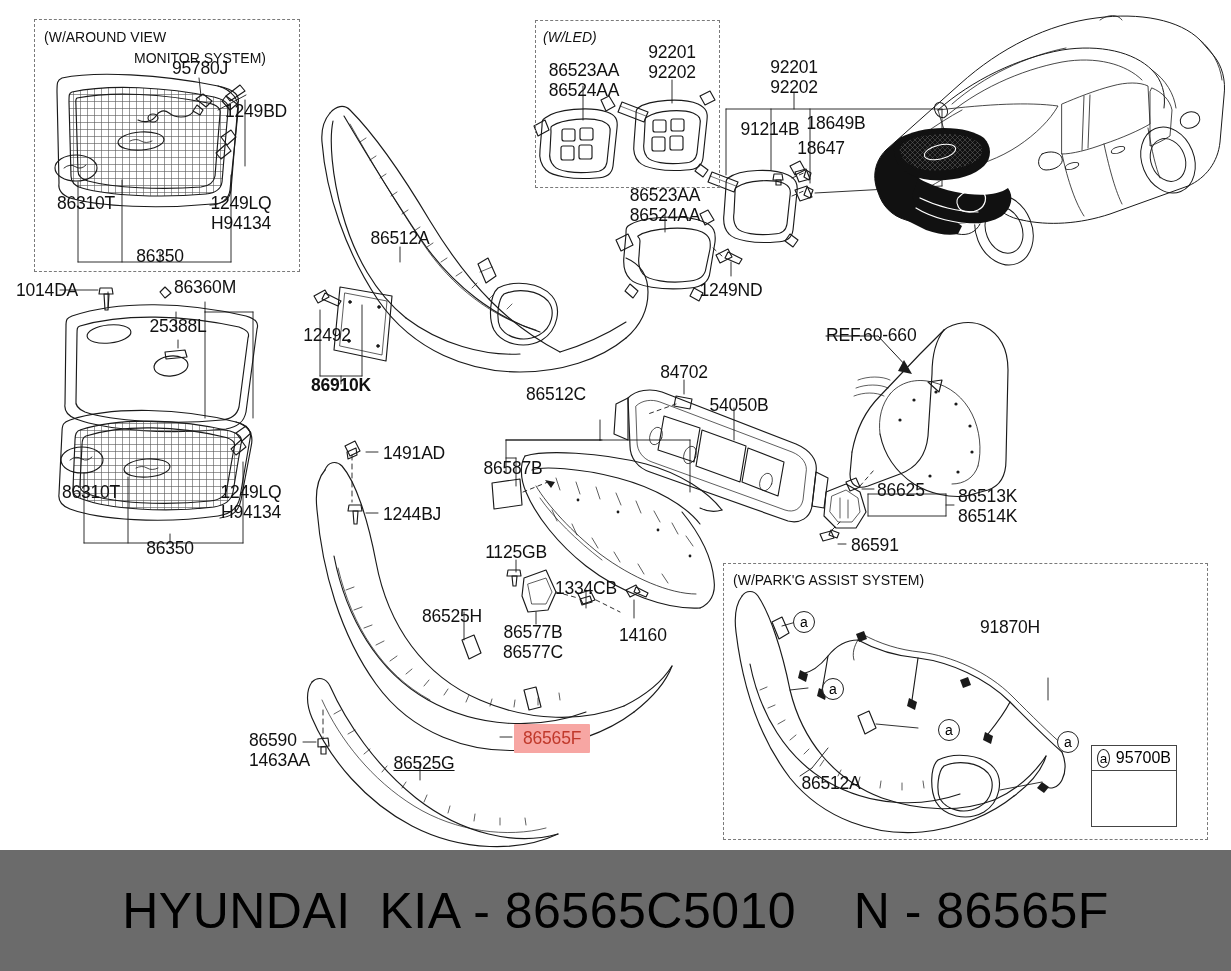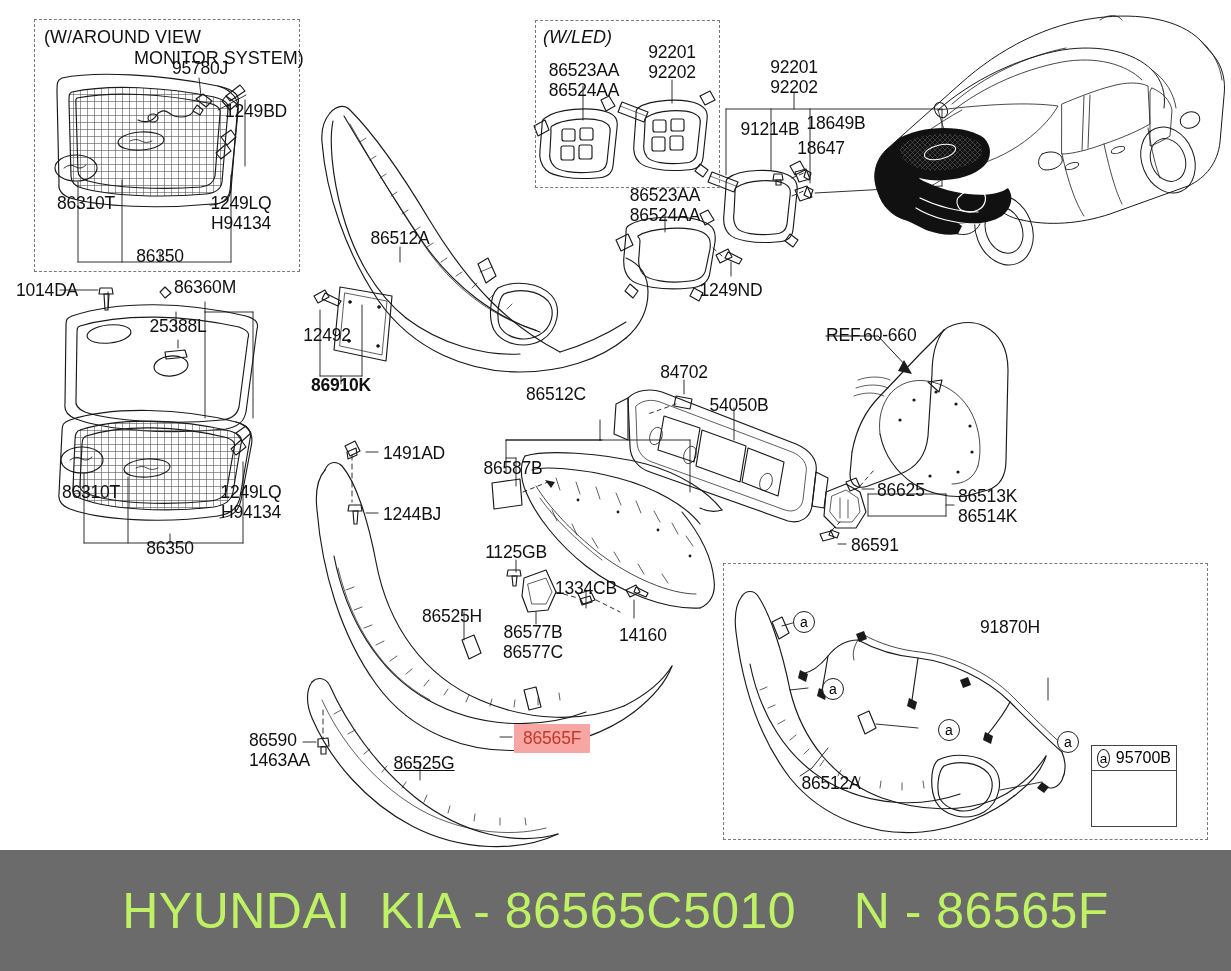--- a/index.html
+++ b/index.html
@@ -30,21 +30,21 @@
   }
 
   
   .panel{
     position:absolute;
     border:1.4px dashed #7a7a7a;
     box-sizing:border-box;
     background:transparent;
   }
   .panel-title{
-    position:absolute;font-size:18px;line-height:21px;white-space:pre;color:#111;
+    position:absolute;font-size:14px;line-height:21px;white-space:pre;color:#111;
   }
 
   
   .legend-box{
     position:absolute;border:1.2px solid #444;background:#fff;box-sizing:border-box;
   }
   .legend-head{
     height:25px;border-bottom:1.2px solid #444;display:flex;align-items:center;gap:6px;
     padding:0 5px;box-sizing:border-box;
   }
@@ -60,21 +60,21 @@
     background:#fff;display:flex;align-items:center;justify-content:center;font-size:14px;
     box-sizing:border-box;
   }
 
   
   #footer{
     position:absolute;left:0;bottom:0;width:1231px;height:121px;background:#6b6b6b;
     display:flex;align-items:center;justify-content:center;
   }
   #footer .ftxt{
-    color:#bef264;font-size:50px;letter-spacing:0.5px;white-space:pre;
+    color:#000000;font-size:50px;letter-spacing:0.5px;white-space:pre;
     font-family:"Liberation Sans","DejaVu Sans",sans-serif;
   }
 </style>
 </head>
 <body>
 
 <div id="diagram-root">
 
   <svg class="art" viewBox="0 0 1231 971">
     <defs>
@@ -691,20 +691,21 @@
   </svg>
 
   <div class="panel" style="left:34px;top:19px;width:266px;height:253px;"></div>
   <div class="panel-title" style="left:44px;top:27px;">(W/AROUND VIEW</div>
   <div class="panel-title" style="left:134px;top:48px;">MONITOR SYSTEM)</div>
 
   <div class="panel" style="left:535px;top:20px;width:185px;height:168px;"></div>
   <div class="panel-title" style="left:543px;top:27px;font-style:italic;">(W/LED)</div>
 
   <div class="panel" style="left:723px;top:563px;width:485px;height:277px;"></div>
+  <div class="panel-title" style="left:733px;top:570px;">(W/PARK'G ASSIST SYSTEM)</div>
 
   <div class="bub" style="left:793px;top:611px;">
     <span>a</span>
   </div>
   <div class="bub" style="left:822px;top:678px;">
     <span>a</span>
   </div>
   <div class="bub" style="left:938px;top:719px;">
     <span>a</span>
   </div>

